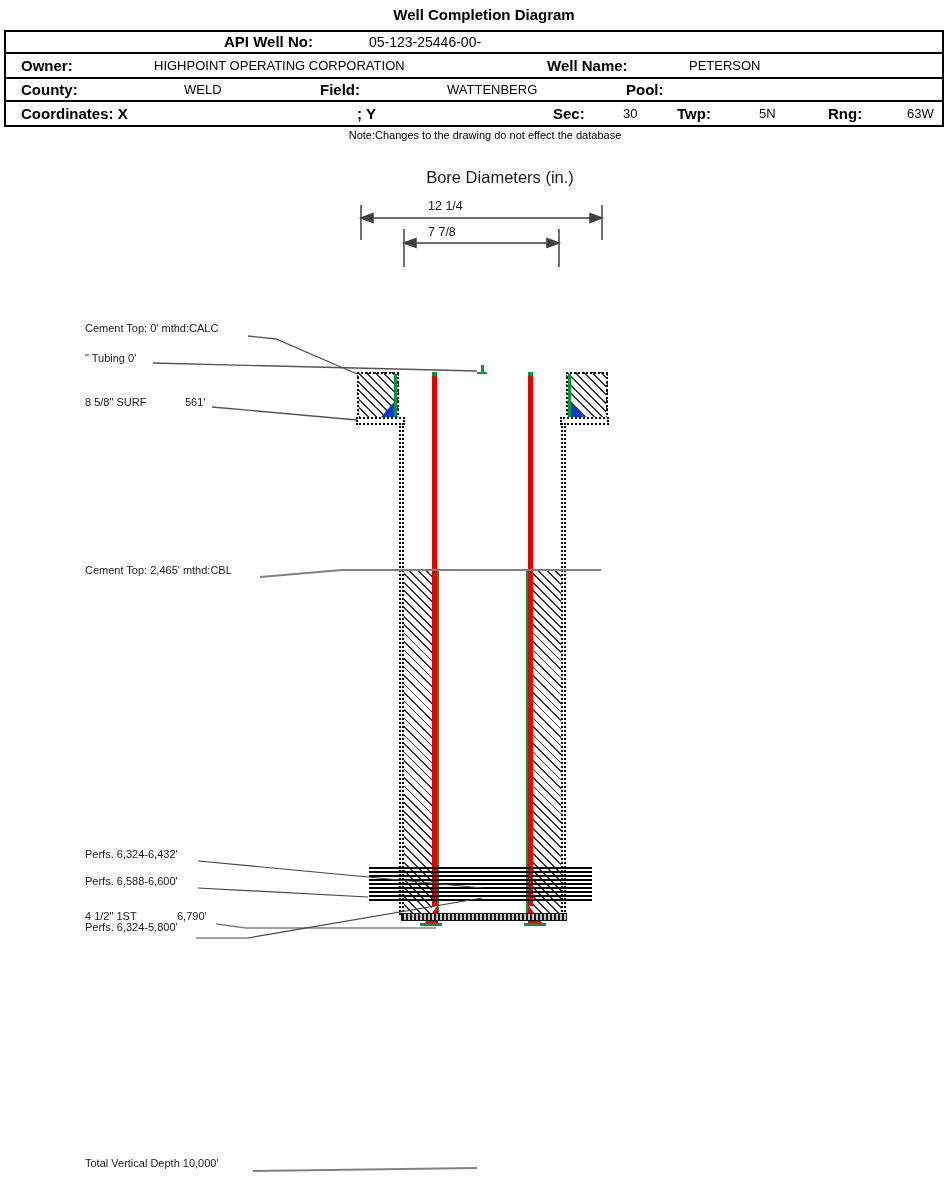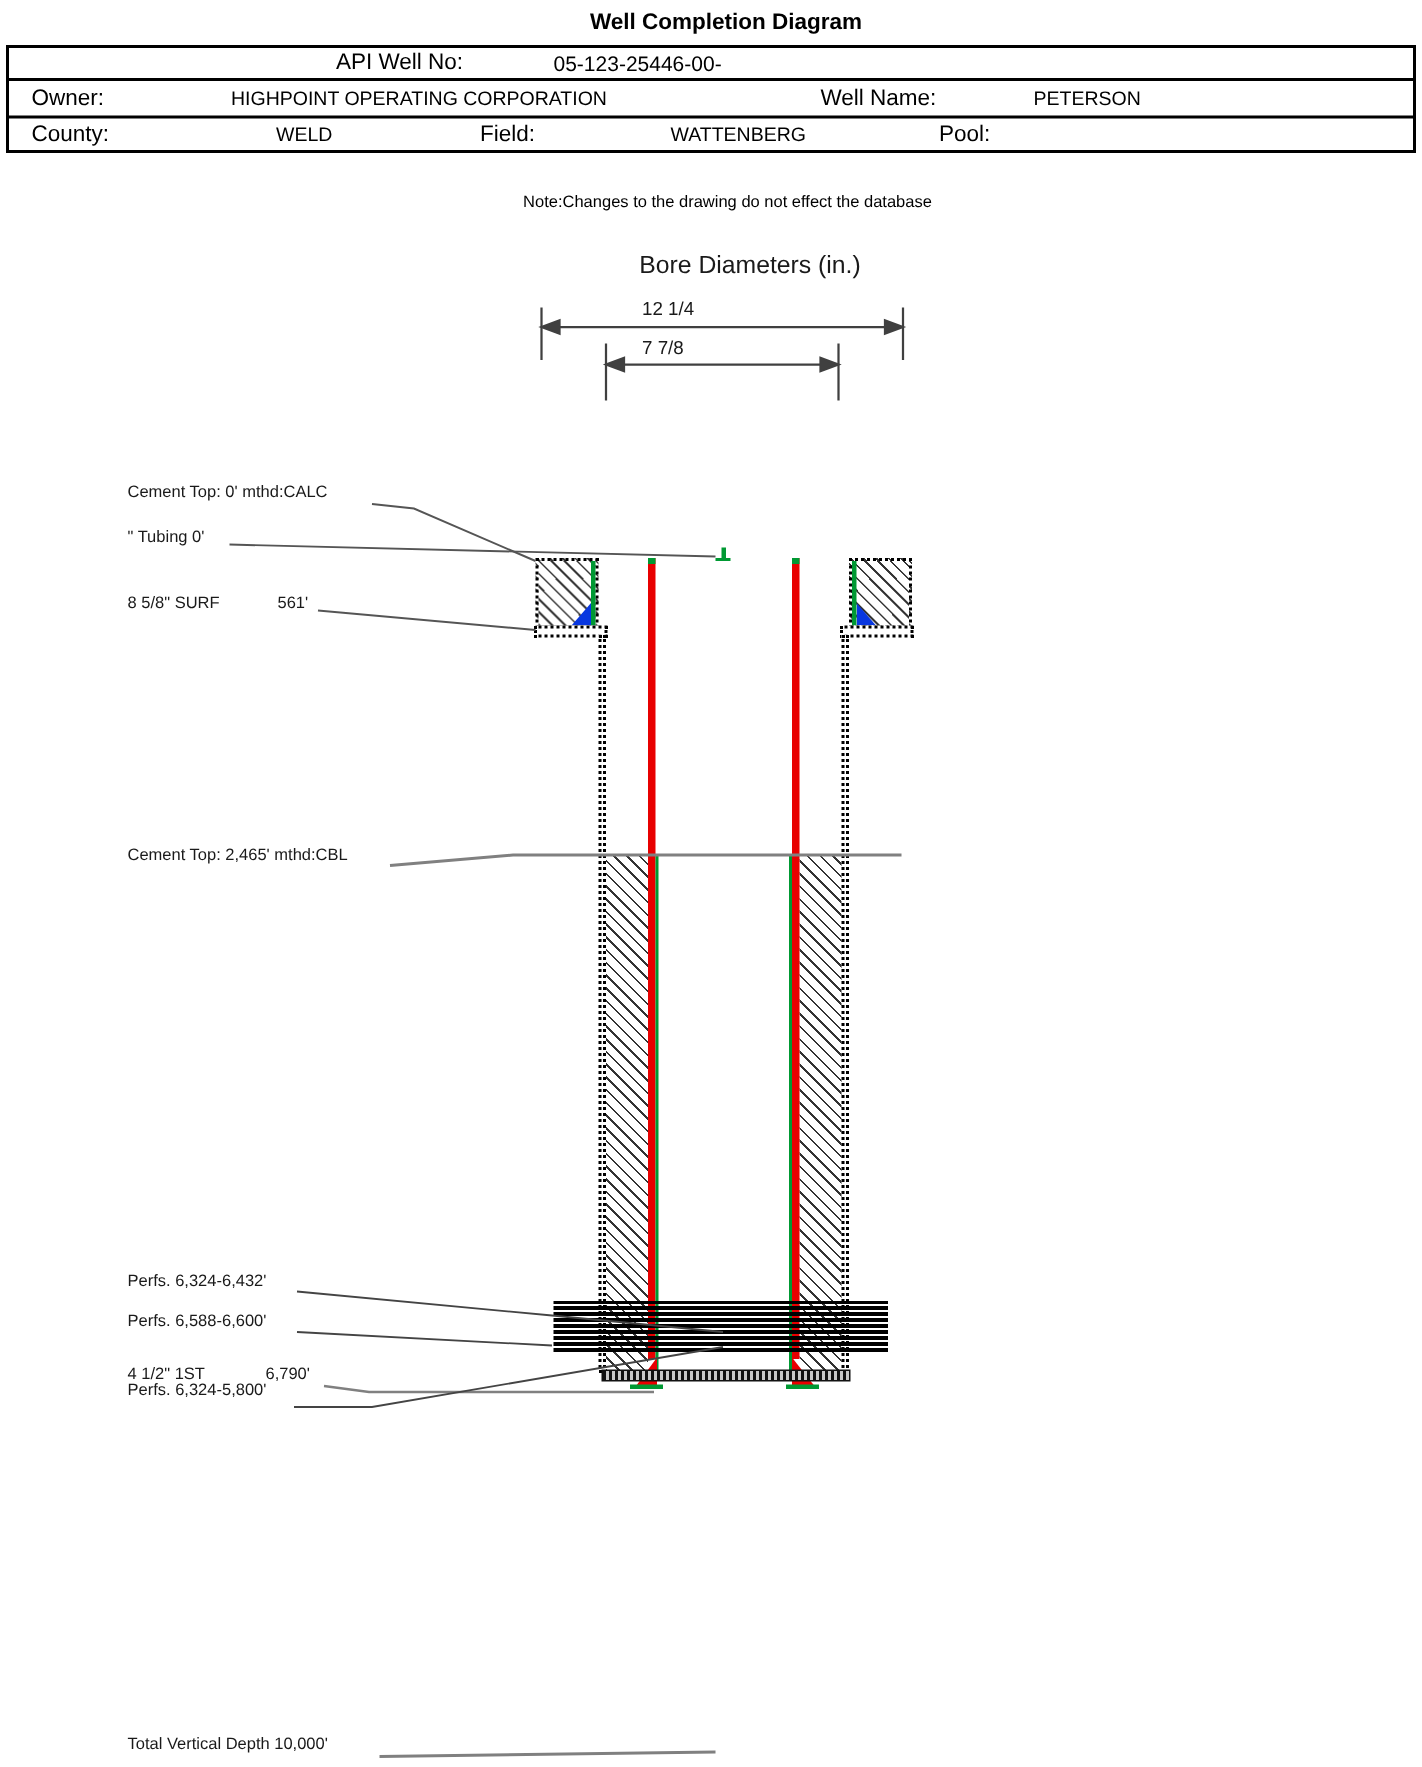--- a/index.html
+++ b/index.html
@@ -8,21 +8,21 @@
   .abs{position:absolute;}
   
   .title{top:6px;left:0;width:880px;text-align:center;font-size:15px;font-weight:bold;margin-left:44px;}
   .info-table{top:30px;left:4px;width:940px;border:2px solid #000;box-sizing:border-box;background:#fff;}
   .trow{position:relative;width:100%;}
   .trow + .trow{border-top:2px solid #000;}
   .r1{height:20px;line-height:20px;}
   .r2{height:23px;line-height:23px;}
   .r3{height:21px;line-height:21px;}
   .r4{height:23px;line-height:23px;}
-  .lbl{position:absolute;font-weight:normal;font-size:15px;white-space:nowrap;}
+  .lbl{position:absolute;font-weight:bold;font-size:15px;white-space:nowrap;}
   .val{position:absolute;font-size:13px;white-space:nowrap;}
   .note{top:129px;left:0;width:970px;text-align:center;font-size:11px;}
   
   .bore-title{top:168px;left:0;width:1000px;text-align:center;font-size:16.5px;color:#1a1a1a;}
   .dim-label{left:428px;width:100px;text-align:left;font-size:12.5px;color:#1a1a1a;}
   
   .hatch{background-image:repeating-linear-gradient(45deg,rgba(0,0,0,.8) 0 1.2px,transparent 1.2px 6px);}
   .block{border:2px dotted #000;box-sizing:border-box;background-color:#fff;}
   .wall{width:5px;border-left:2px dotted #000;border-right:2px dotted #000;box-sizing:border-box;background:#fff;}
   .shoe-bar{border:2px dotted #000;box-sizing:border-box;background:#fff;}
@@ -57,20 +57,30 @@
       <span class="lbl" style="left:541px">Well Name:</span>
       <span class="val" style="left:683px">PETERSON</span>
     </div>
     <div class="trow r3">
       <span class="lbl" style="left:15px">County:</span>
       <span class="val" style="left:178px">WELD</span>
       <span class="lbl" style="left:314px">Field:</span>
       <span class="val" style="left:441px">WATTENBERG</span>
       <span class="lbl" style="left:620px">Pool:</span>
       <span class="val" style="left:700px"></span>
+    </div>
+    <div class="trow r4">
+      <span class="lbl" style="left:15px">Coordinates: X</span>
+      <span class="lbl" style="left:351px">; Y</span>
+      <span class="lbl" style="left:547px">Sec:</span>
+      <span class="val" style="left:617px">30</span>
+      <span class="lbl" style="left:671px">Twp:</span>
+      <span class="val" style="left:753px">5N</span>
+      <span class="lbl" style="left:822px">Rng:</span>
+      <span class="val" style="left:901px">63W</span>
     </div>
   </div>
 
   <div class="abs note">Note:Changes to the drawing do not effect the database</div>
 
   <div class="abs bore-title">Bore Diameters (in.)</div>
   <div class="abs dim-label" style="top:199px">12 1/4</div>
   <div class="abs dim-label" style="top:225px">7 7/8</div>
 
   <div class="abs block hatch" style="left:357px;top:372px;width:42px;height:47px"></div>

